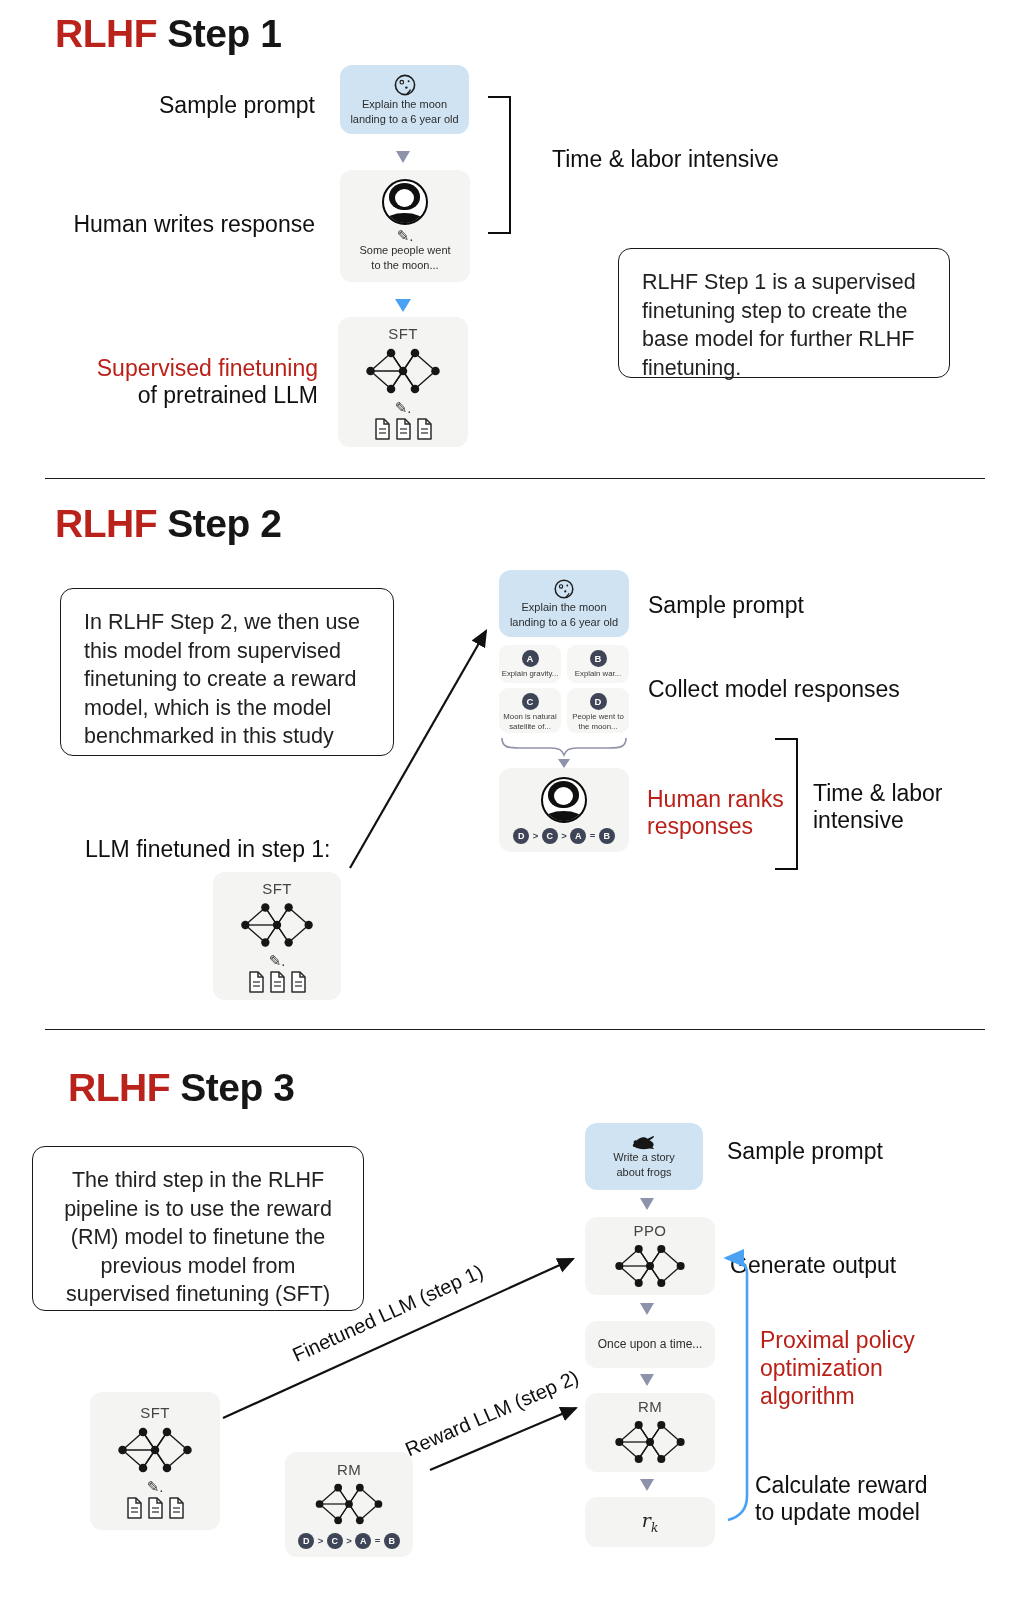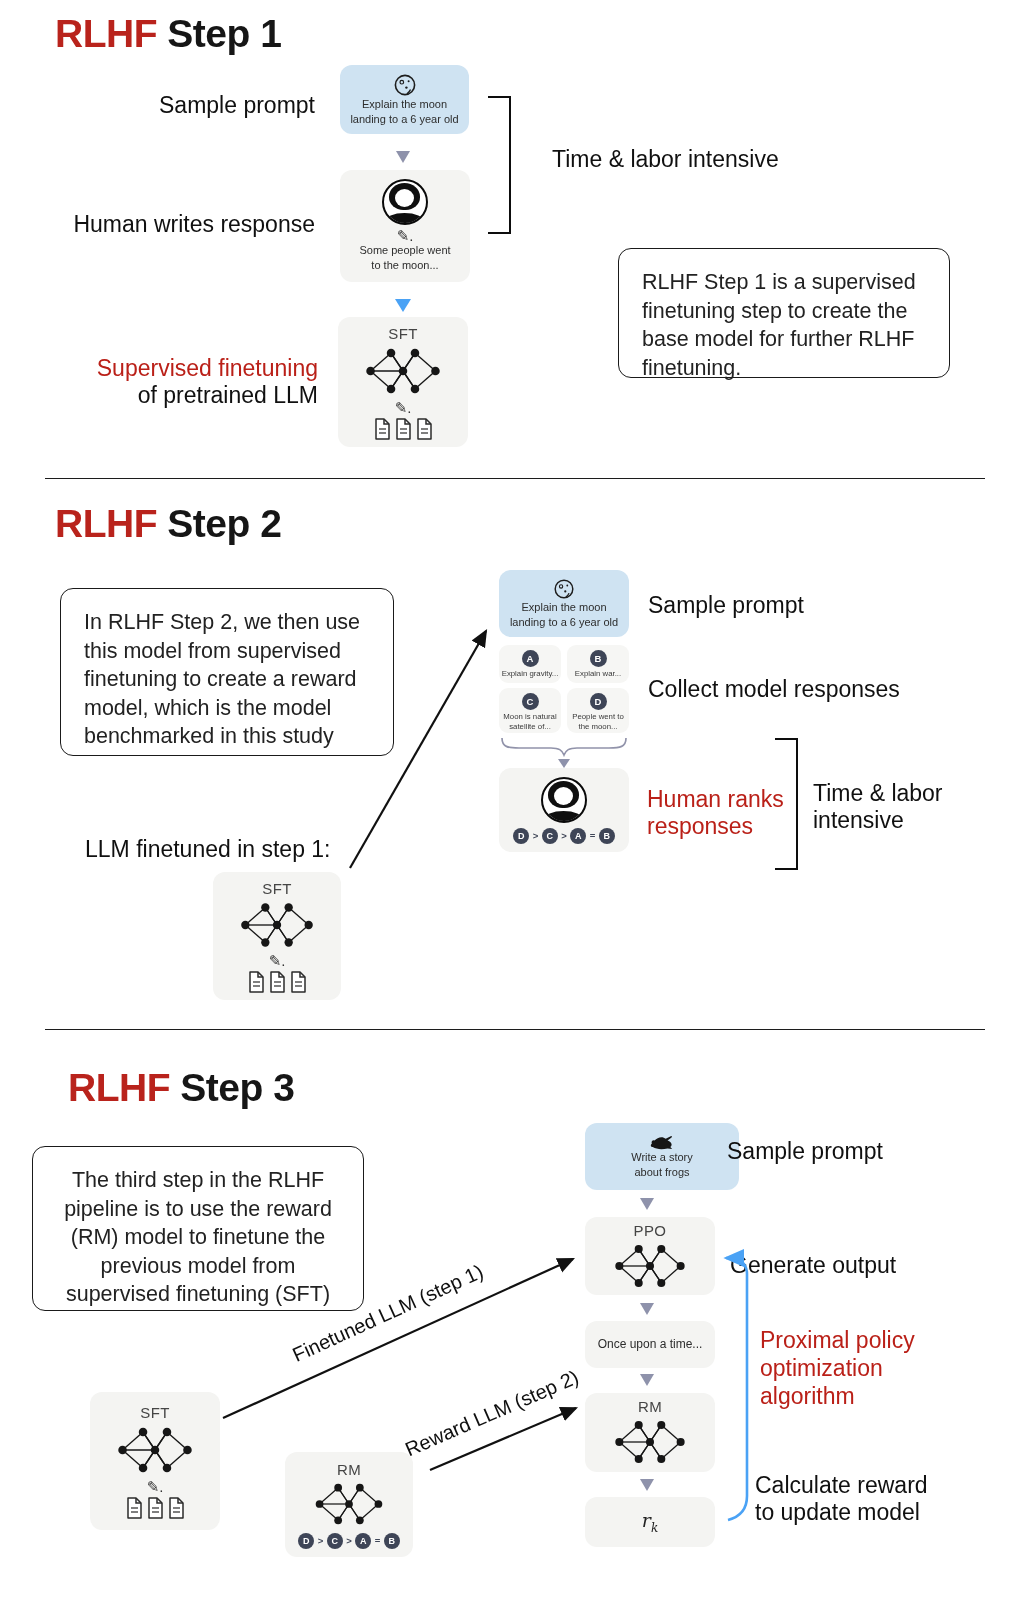--- a/index.html
+++ b/index.html
@@ -295,21 +295,21 @@
 
   <div class="divider" style="left:45px;top:1029px;width:940px;"></div>
 
   <div class="abs heading" style="left:68px;top:1066px;">
     <span class="red">RLHF</span>
     <span>Step 3</span>
   </div>
 
   <div class="note" style="left:32px;top:1146px;width:332px;height:165px;text-align:center;">The third step in the RLHF pipeline is to use the reward (RM) model to finetune the previous model from supervised finetuning (SFT)</div>
 
-  <div class="card blue" style="left:585px;top:1123px;width:154px;height:67px;">
+  <div class="card blue" style="left:585px;top:1123px;width:118px;height:67px;">
     <svg width="24" height="16" viewBox="0 0 26 17">
       <path d="M3 14 C1 14 0 12 2 10 C1 8 3 6 5 7 C8 3 14 2 17 5 L23 2 C24 2 24 3 23 4 L19 7 C23 8 25 12 22 14 L24 16 L19 15.5 C13 17 7 16.5 3 14 Z" fill="#161616"></path>
     </svg>
     <div class="cardtext">
       <div>Write a story</div>
       <div>about frogs</div>
     </div>
   </div>
   <div class="sidelabel" style="left:727px;top:1138px;">Sample prompt</div>
 

